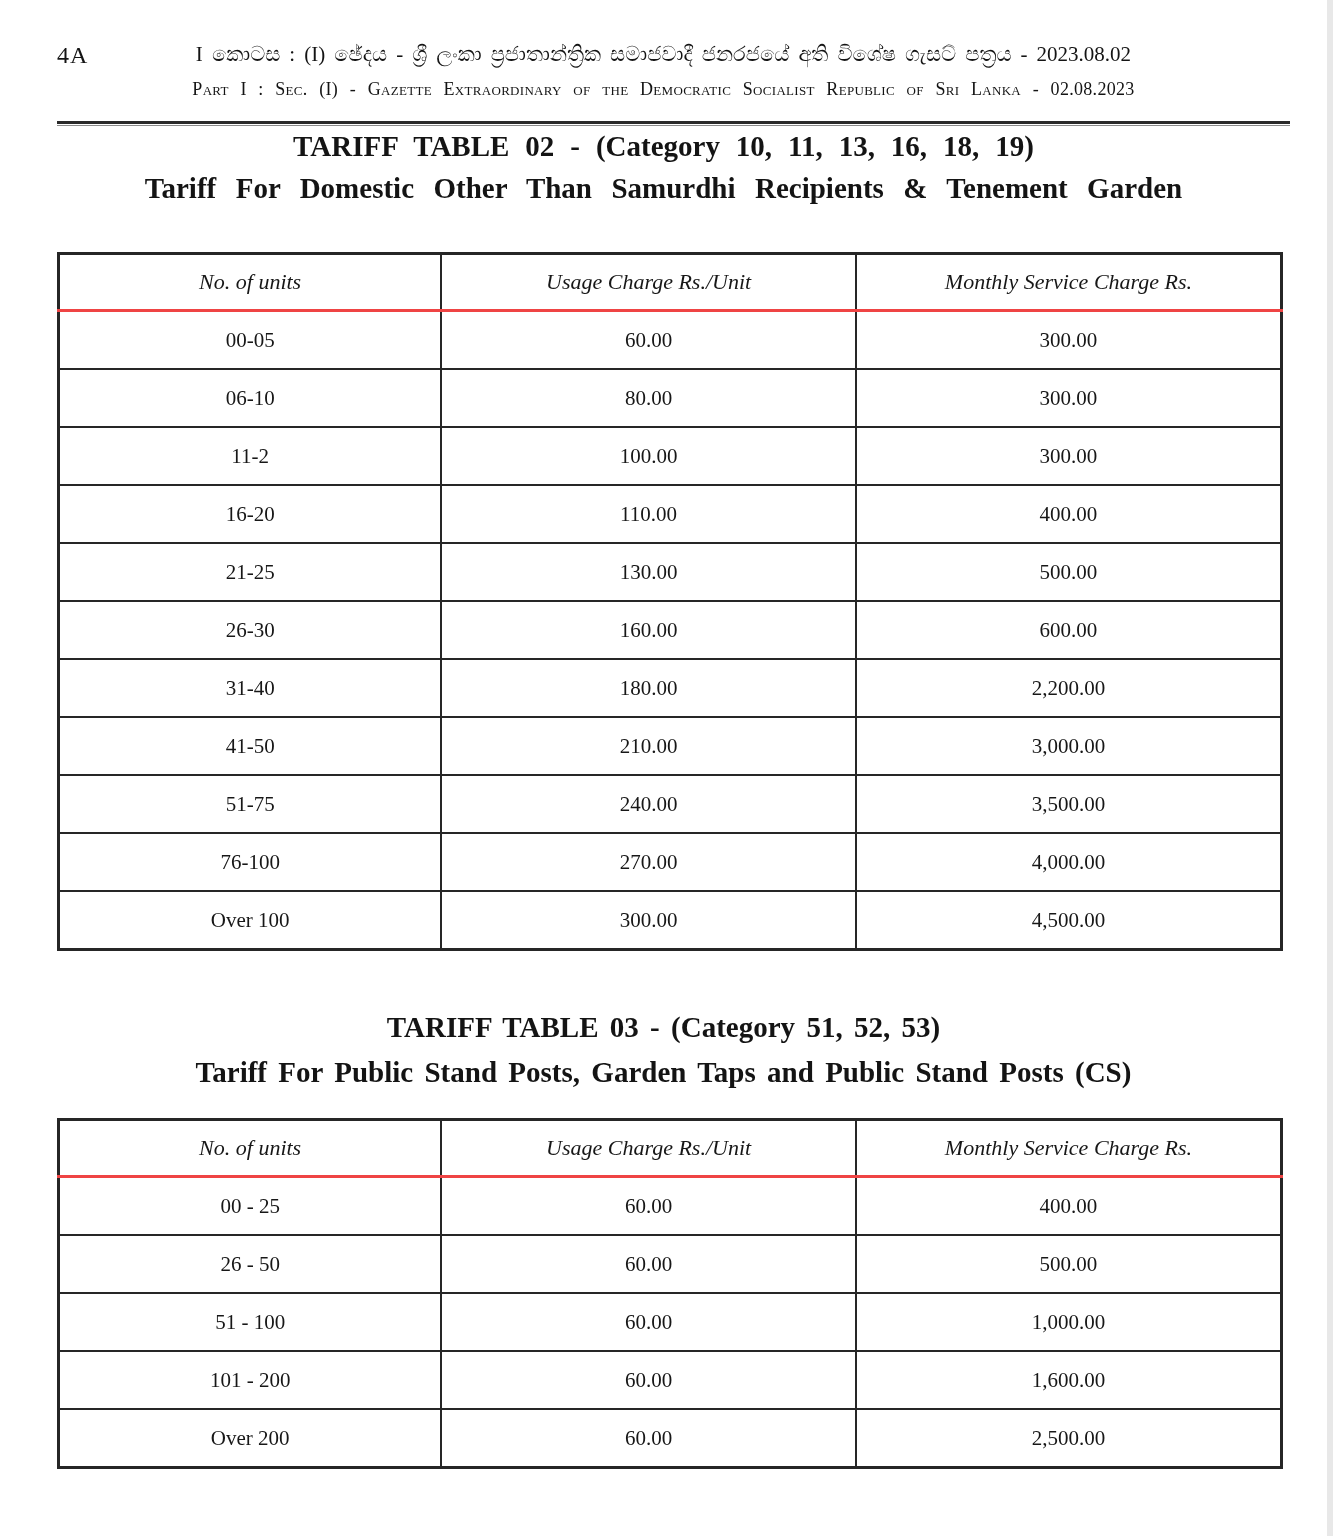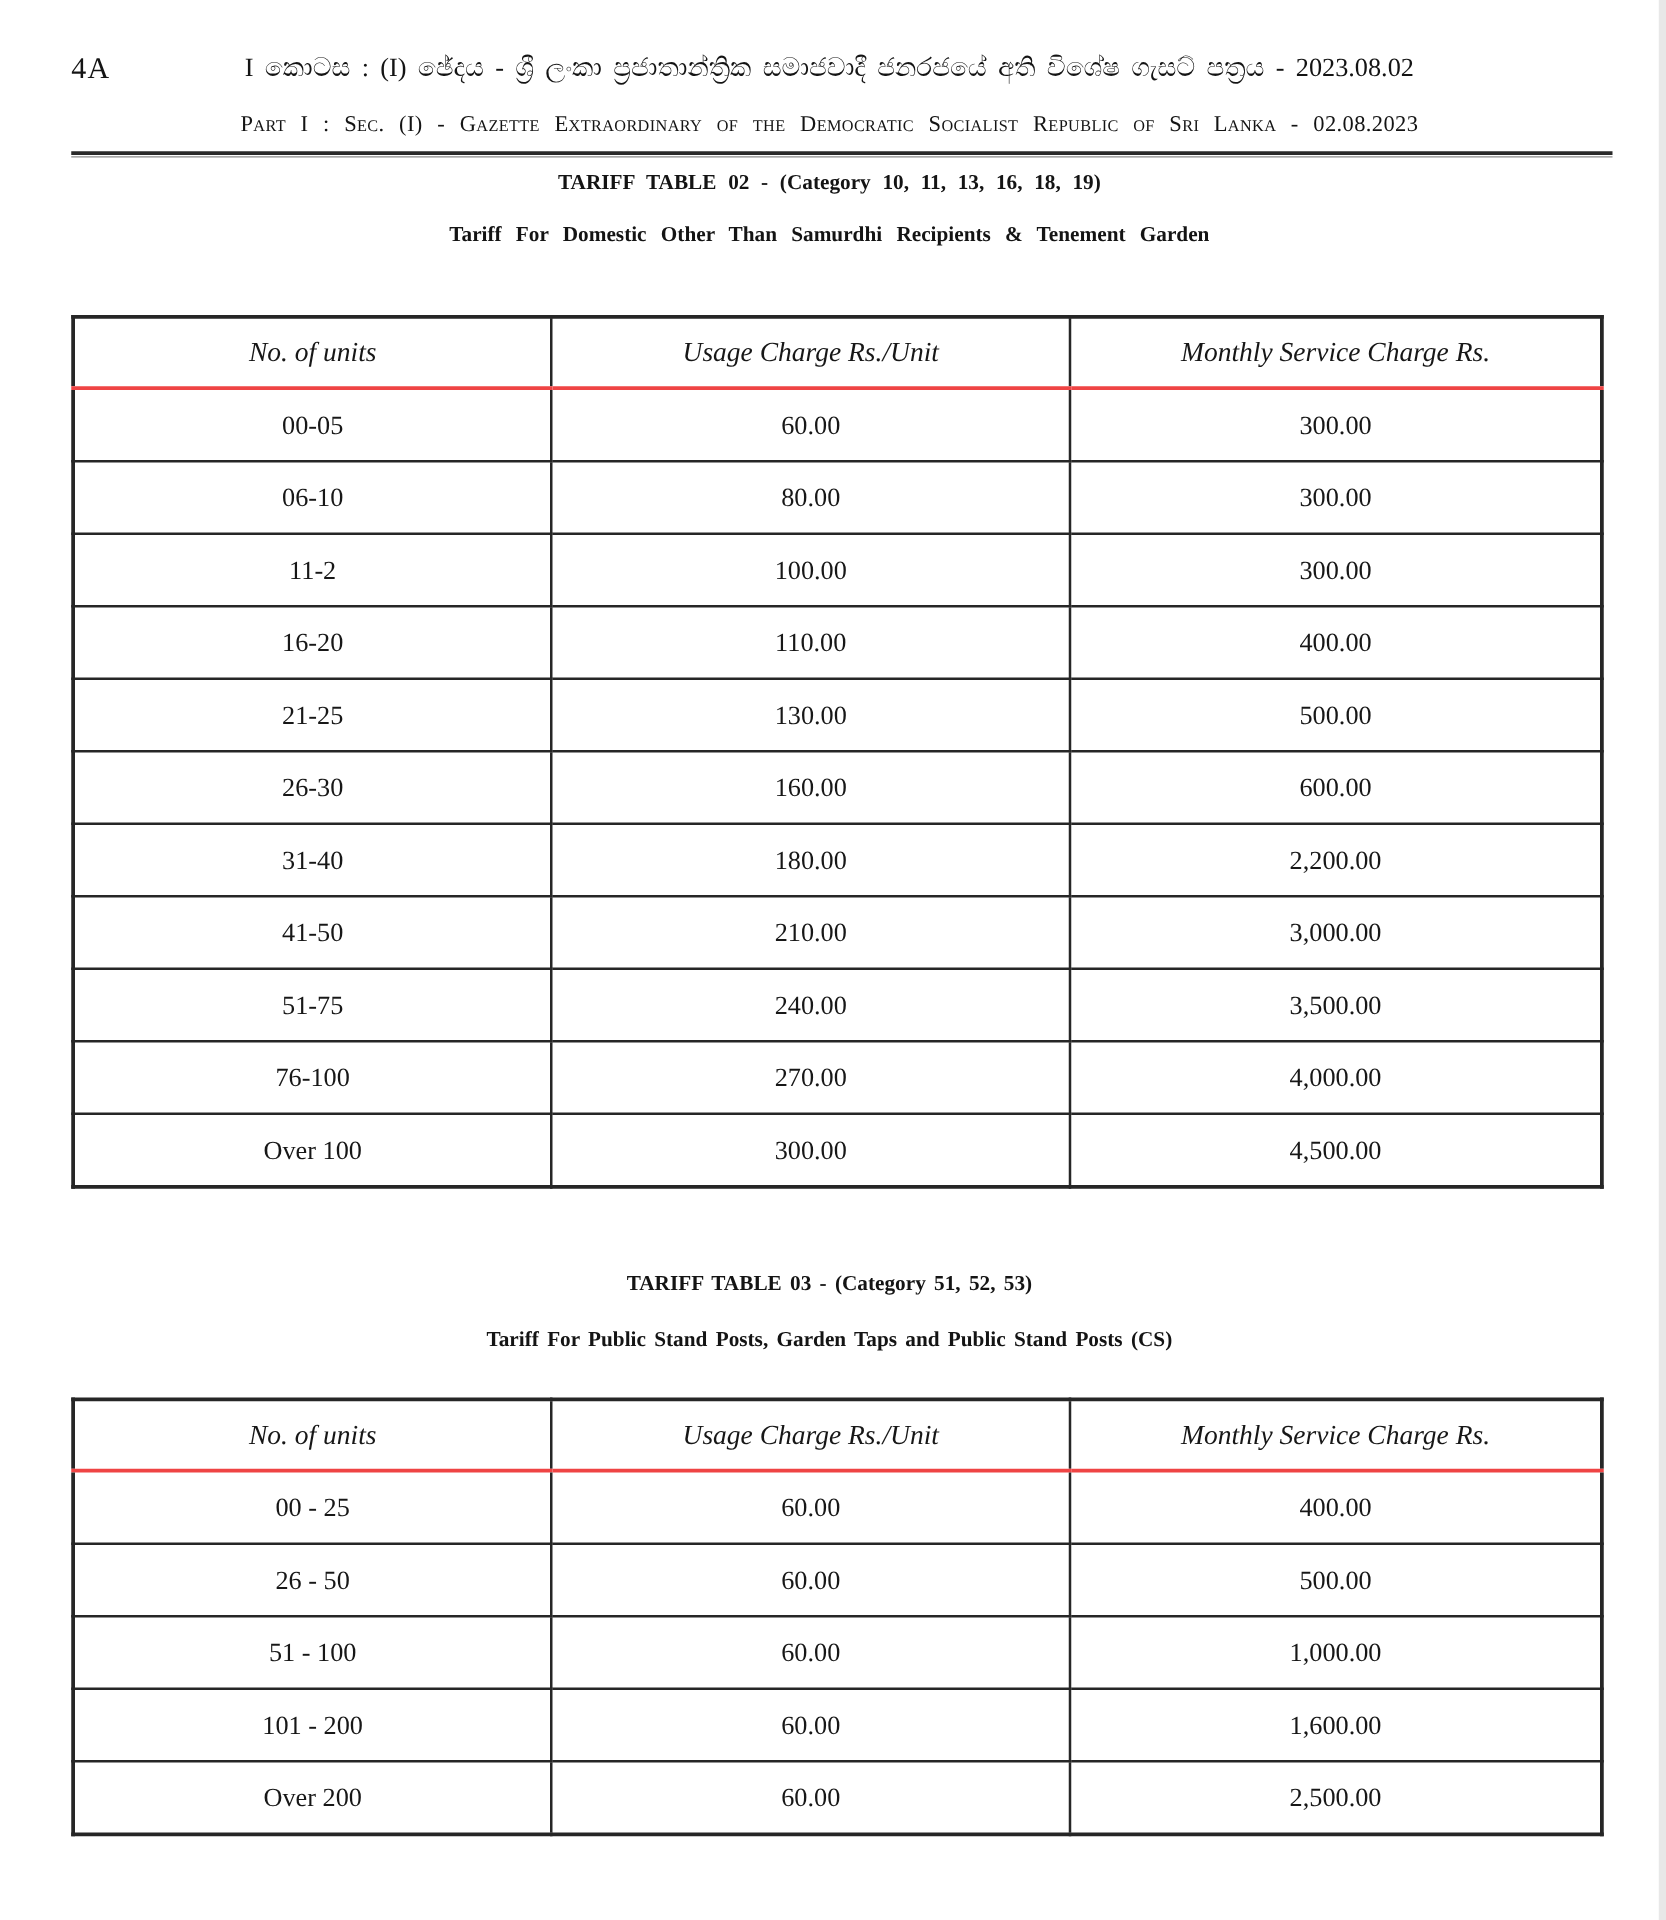--- a/index.html
+++ b/index.html
@@ -14,31 +14,31 @@
   .page-number{
     position:absolute;left:57px;top:42px;
     font-size:24px;letter-spacing:1px;
   }
   .hdr-sinhala{
     position:absolute;left:0;top:38px;width:100%;
     text-align:center;font-size:21px;line-height:32px;
     word-spacing:0.18em;
   }
   .hdr-english{
-    position:absolute;left:0;top:88px;width:100%;
+    position:absolute;left:0;top:78px;width:100%;
     text-align:center;font-size:18px;line-height:22px;
     font-variant:small-caps;word-spacing:0.38em;letter-spacing:0.3px;
   }
   .hdr-rule{position:absolute;left:57px;top:121px;width:1233px;height:7px;}
   .hdr-rule .rule-thick{height:3px;background:#2a2a2a;}
   .hdr-rule .rule-thin{height:1px;background:#8a8a8a;margin-top:1px;}
 
   .tbl-title{
     position:absolute;left:0;width:100%;margin:0;
-    text-align:center;font-weight:bold;font-size:17px;line-height:28px;
+    text-align:center;font-weight:bold;font-size:29px;line-height:28px;
   }
   .ws-wide{word-spacing:0.30em;}
   .ws-wider{word-spacing:0.42em;}
   .ws-slight{word-spacing:0.14em;}
   #t02-title{top:132px;}
   #t02-subtitle{top:174px;}
   #t03-title{top:1013px;}
   #t03-subtitle{top:1058px;}
 
   table.tariff{

